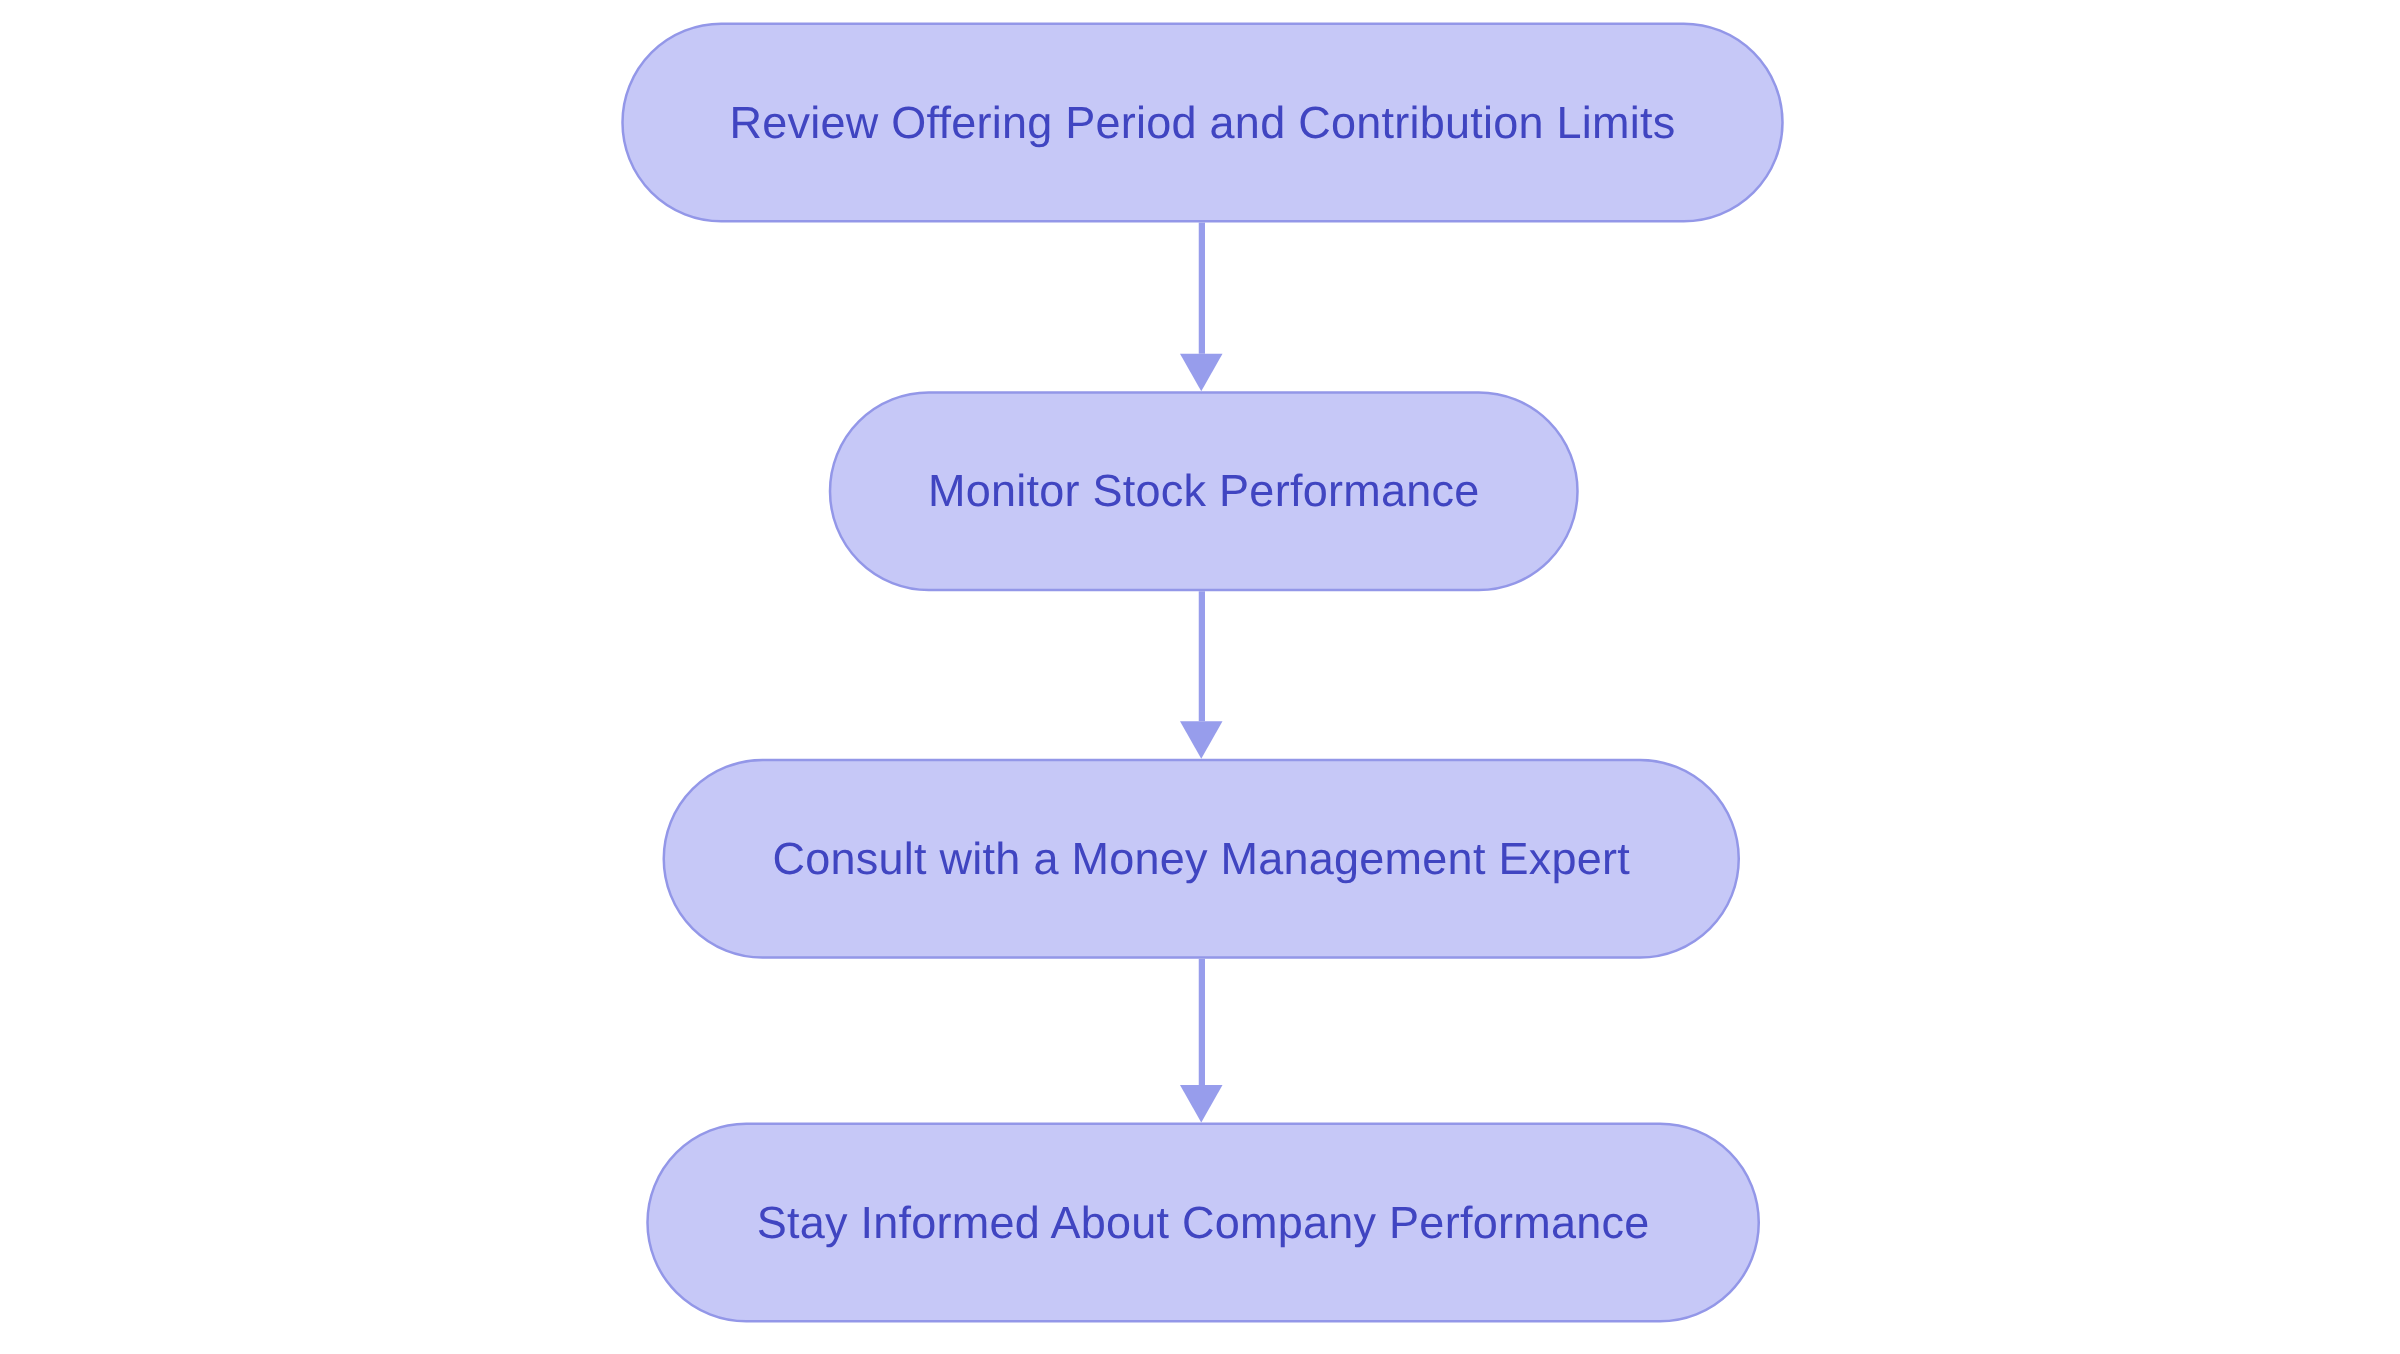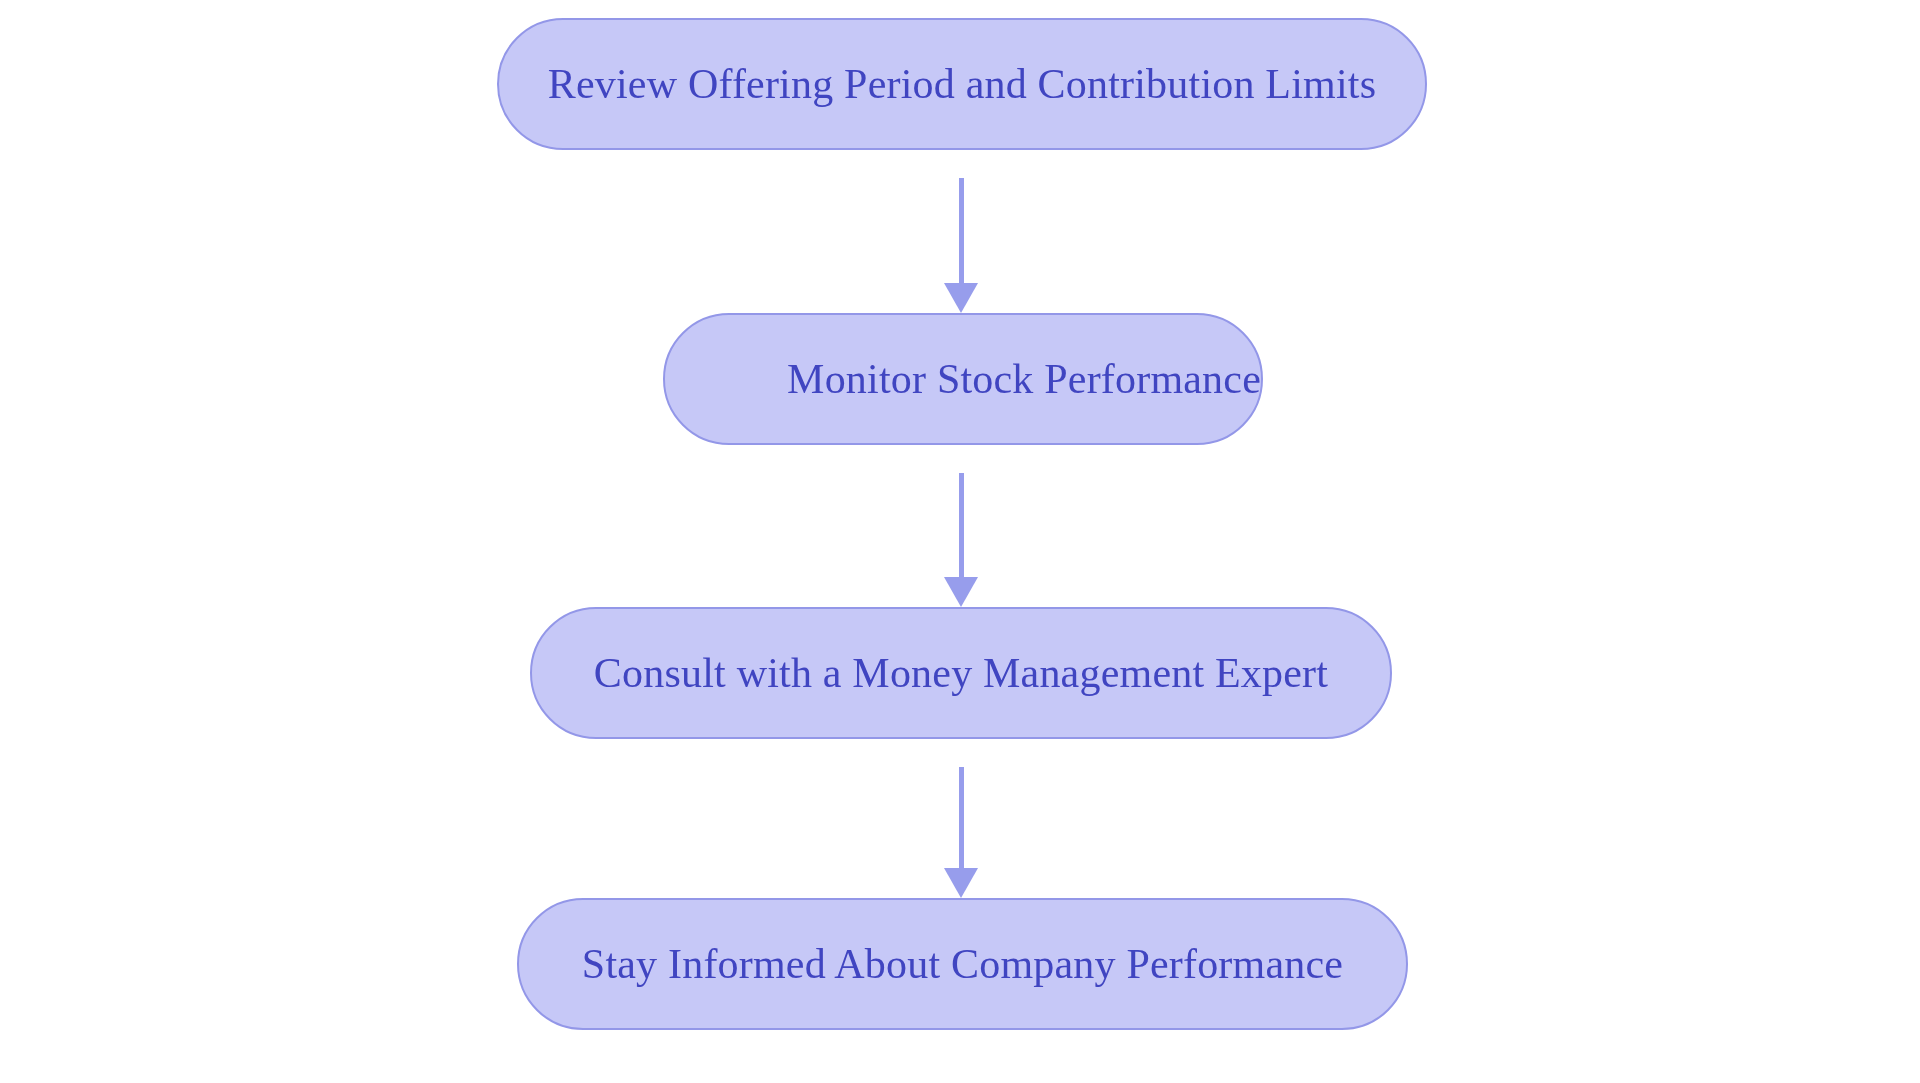--- a/index.html
+++ b/index.html
@@ -19,33 +19,32 @@
     width: 1920px;
     height: 1083px;
     background: var(--background);
     overflow: hidden;
   }
   .node {
     position: absolute;
     display: flex;
     align-items: center;
     justify-content: center;
-    height: 132px;
+    height: 160px;
     border-radius: 80px;
     background: var(--node-fill);
     border: 2px solid var(--node-border);
     color: var(--node-text);
-    font-size: 42px;
+    font-size: 36px;
     letter-spacing: 0.2px;
     text-align: center;
     white-space: nowrap;
-    font-family: Liberation Serif, serif;
   }
   .node-1 { left: 497px; top: 18px;  width: 930px; }
-  .node-2 { left: 663px; top: 313px; width: 600px; justify-content: flex-end; }
+  .node-2 { left: 663px; top: 313px; width: 600px; }
   .node-3 { left: 530px; top: 607px; width: 862px; text-align: center; }
   .node-4 { left: 517px; top: 898px; width: 891px; }
 
   .arrow {
     position: absolute;
     left: 944px;          
     width: 34px;
     display: flex;
     flex-direction: column;
     align-items: center;

